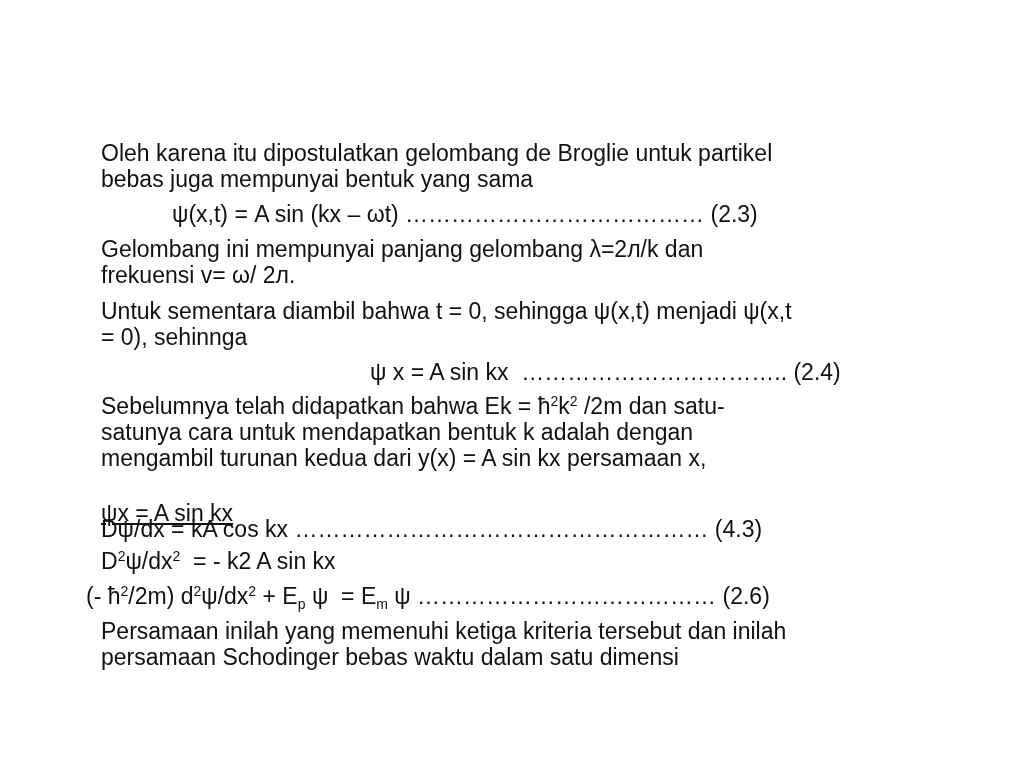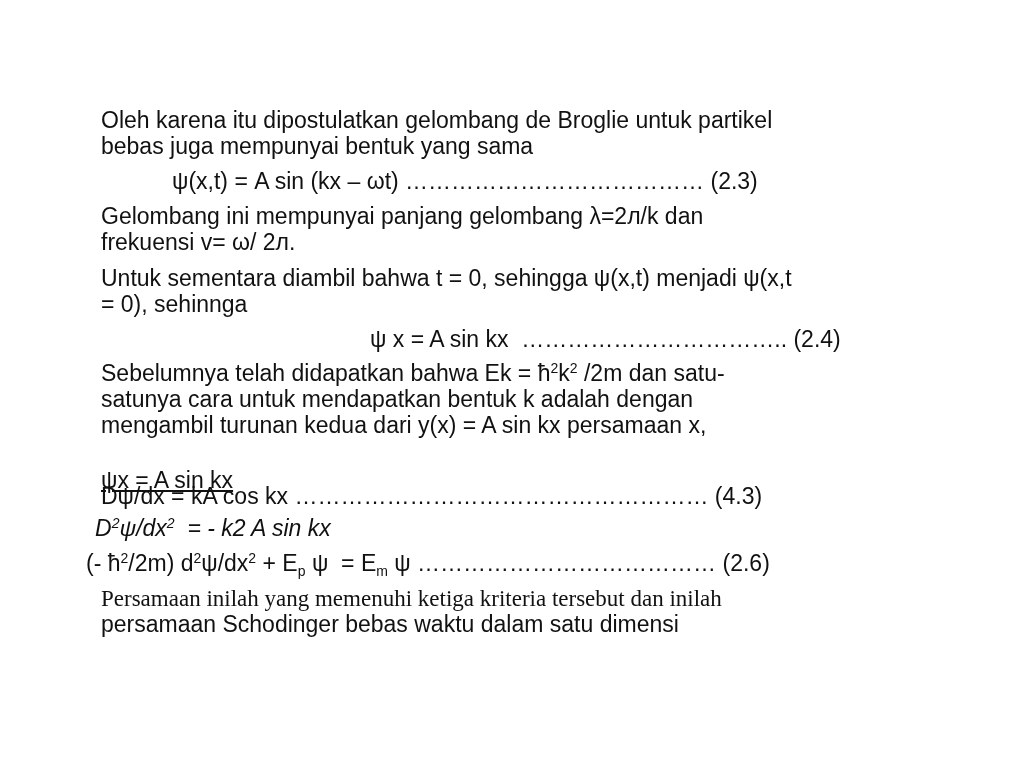--- a/index.html
+++ b/index.html
@@ -1,18 +1,18 @@
 <!DOCTYPE html>
 <html><head>
   <meta charset="utf-8">
   <style>
     html, body { margin: 0; padding: 0; background: #ffffff; }
     body { width: 1024px; height: 768px; position: relative; overflow: hidden;
            font-family: "Liberation Sans", sans-serif; color: #111111; }
-    .line { position: absolute; font-size: 23px; line-height: 27px; white-space: nowrap; }
+    .line { position: absolute; font-size: 23px; line-height: 27px; white-space: nowrap; margin-top: 33px; }
     sup { font-size: 14px; vertical-align: 8px; line-height: 0; }
     sub { font-size: 14px; vertical-align: -5px; line-height: 0; }
   </style>
 </head>
 <body>
 
 <div>
 
   <div class="line" style="left:101px; top:107px;">Oleh karena itu dipostulatkan gelombang de Broglie untuk partikel</div>
   <div class="line" style="left:101px; top:133px;">bebas juga mempunyai bentuk yang sama</div>
@@ -42,26 +42,26 @@
   <div class="line" style="left:101px; top:412px;">mengambil turunan kedua dari y(x) = A sin kx persamaan x,</div>
 
   <div class="line" style="left:101px; top:467px;text-decoration:underline;">ψx = A sin kx</div>
 
   <div class="line" style="left:101px; top:483px;">
     <span>Dψ/dx = kA cos kx</span>
     <span>………………………………………………</span>
     <span>(4.3)</span>
   </div>
 
-  <div class="line" style="left:95px; top:515px;font-style:italic;">
+  <div class="line" style="left:101px; top:515px;">
     <span>D</span><sup>2</sup><span>ψ/dx</span><sup>2</sup><span style="white-space:pre">  = - k2 A sin kx</span>
   </div>
 
   <div class="line" style="left:86px; top:550px;">
     <span>(- ħ</span><sup>2</sup><span>/2m) d</span><sup>2</sup><span>ψ/dx</span><sup>2</sup><span style="white-space:pre"> + E</span><sub>p</sub><span style="white-space:pre"> ψ  = E</span><sub>m</sub><span style="white-space:pre"> ψ</span>
     <span>…………………………………</span>
     <span>(2.6)</span>
   </div>
 
-  <div class="line" style="left:101px; top:585px;font-family:Liberation Serif, serif;">Persamaan inilah yang memenuhi ketiga kriteria tersebut dan inilah</div>
+  <div class="line" style="left:101px; top:585px;">Persamaan inilah yang memenuhi ketiga kriteria tersebut dan inilah</div>
   <div class="line" style="left:101px; top:611px;">persamaan Schodinger bebas waktu dalam satu dimensi</div>
 
 </div>
 
 </body></html>

